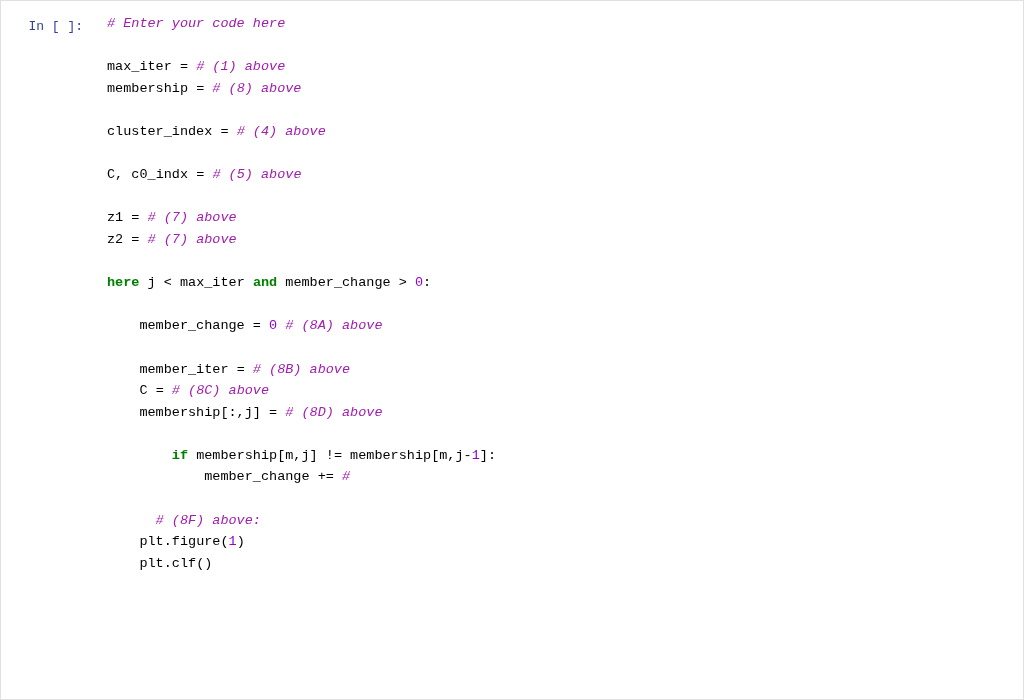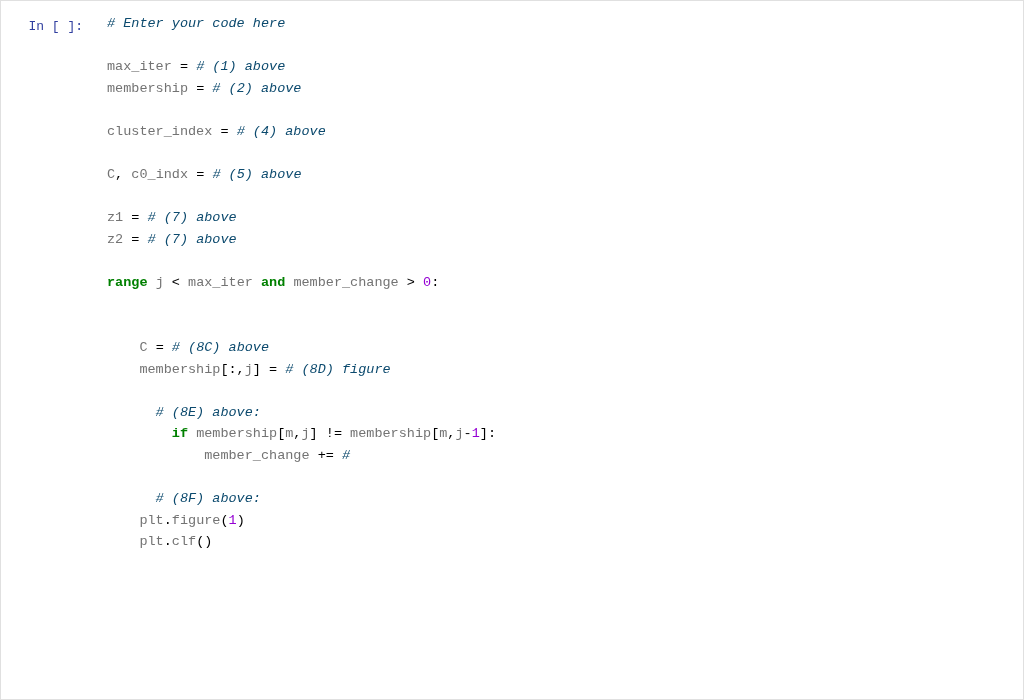--- a/index.html
+++ b/index.html
@@ -43,59 +43,60 @@
       white-space: pre;
     }
 
     .blank {
       display: block;
       height: 1.6em;
     }
 
     
     .kw { color: #008000; font-weight: bold; }       
-    .var { color: #737373; }                          
+    .var { color: #000000; }                          
     .op { color: #000000; }                           
-    .comment { color: #0c4a6e; font-style: italic; text-align: center; }  
+    .comment { color: #a21caf; font-style: italic; text-align: center; }  
     .num { color: #9400d3; }
   </style>
 </head>
 <body>
 
 <div class="notebook-cell">
   <div class="cell-prompt">In [ ]:</div>
   <div class="cell-content">
 
     <span class="code-line"><span class="comment"># Enter your code here</span></span>
     <span class="blank"></span>
 
     <span class="code-line"><span class="var">max_iter</span> <span class="op">=</span> <span class="comment"># (1) above</span></span>
-    <span class="code-line"><span class="var">membership</span> <span class="op">=</span> <span class="comment"># (2) above</span></span>
+    <span class="code-line"><span class="var">membership</span> <span class="op">=</span> <span class="comment"># (8) above</span></span>
     <span class="blank"></span>
 
     <span class="code-line"><span class="var">cluster_index</span> <span class="op">=</span> <span class="comment"># (4) above</span></span>
     <span class="blank"></span>
 
     <span class="code-line"><span class="var">C</span><span class="op">,</span> <span class="var">c0_indx</span> <span class="op">=</span> <span class="comment"># (5) above</span></span>
     <span class="blank"></span>
 
     <span class="code-line"><span class="var">z1</span> <span class="op">=</span> <span class="comment"># (7) above</span></span>
     <span class="code-line"><span class="var">z2</span> <span class="op">=</span> <span class="comment"># (7) above</span></span>
     <span class="blank"></span>
 
-    <span class="code-line"><span class="kw">range</span> <span class="var">j</span> <span class="op">&lt;</span> <span class="var">max_iter</span> <span class="kw">and</span> <span class="var">member_change</span> <span class="op">&gt;</span> <span class="num">0</span><span class="op">:</span></span>
+    <span class="code-line"><span class="kw">here</span> <span class="var">j</span> <span class="op">&lt;</span> <span class="var">max_iter</span> <span class="kw">and</span> <span class="var">member_change</span> <span class="op">&gt;</span> <span class="num">0</span><span class="op">:</span></span>
     <span class="blank"></span>
 
+    <span class="code-line">    <span class="var">member_change</span> <span class="op">=</span> <span class="num">0</span> <span class="comment"># (8A) above</span></span>
     <span class="blank"></span>
 
+    <span class="code-line">    <span class="var">member_iter</span> <span class="op">=</span> <span class="comment"># (8B) above</span></span>
     <span class="code-line">    <span class="var">C</span> <span class="op">=</span> <span class="comment"># (8C) above</span></span>
-    <span class="code-line">    <span class="var">membership</span><span class="op">[:,</span><span class="var">j</span><span class="op">]</span> <span class="op">=</span> <span class="comment"># (8D) figure</span></span>
+    <span class="code-line">    <span class="var">membership</span><span class="op">[:,</span><span class="var">j</span><span class="op">]</span> <span class="op">=</span> <span class="comment"># (8D) above</span></span>
     <span class="blank"></span>
 
-    <span class="code-line">      <span class="comment"># (8E) above:</span></span>
     <span class="code-line">        <span class="kw">if</span> <span class="var">membership</span><span class="op">[</span><span class="var">m</span><span class="op">,</span><span class="var">j</span><span class="op">]</span> <span class="op">!=</span> <span class="var">membership</span><span class="op">[</span><span class="var">m</span><span class="op">,</span><span class="var">j</span><span class="op">-</span><span class="num">1</span><span class="op">]:</span></span>
     <span class="code-line">            <span class="var">member_change</span> <span class="op">+=</span> <span class="comment">#</span></span>
     <span class="blank"></span>
 
     <span class="code-line">      <span class="comment"># (8F) above:</span></span>
     <span class="code-line">    <span class="var">plt</span><span class="op">.</span><span class="var">figure</span><span class="op">(</span><span class="num">1</span><span class="op">)</span></span>
     <span class="code-line">    <span class="var">plt</span><span class="op">.</span><span class="var">clf</span><span class="op">()</span></span>
 
   </div>
 </div>

